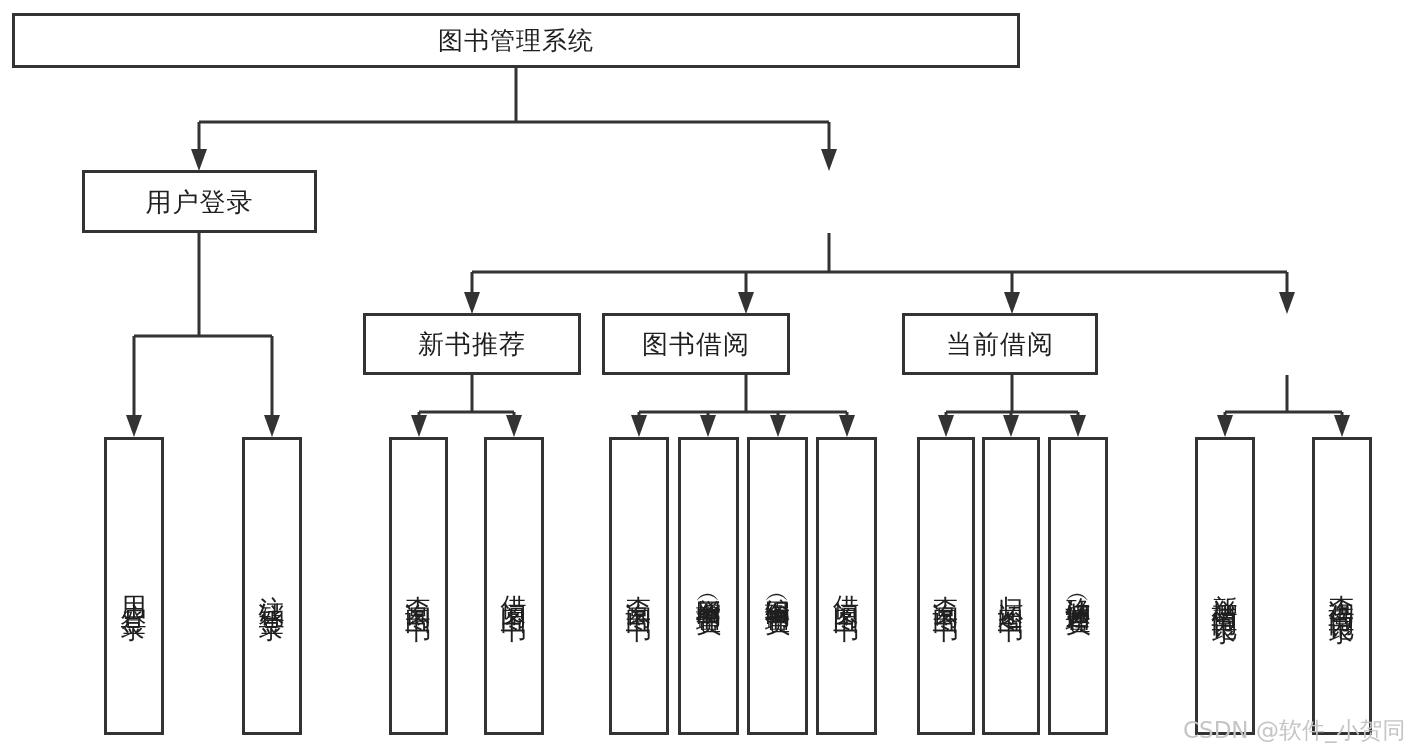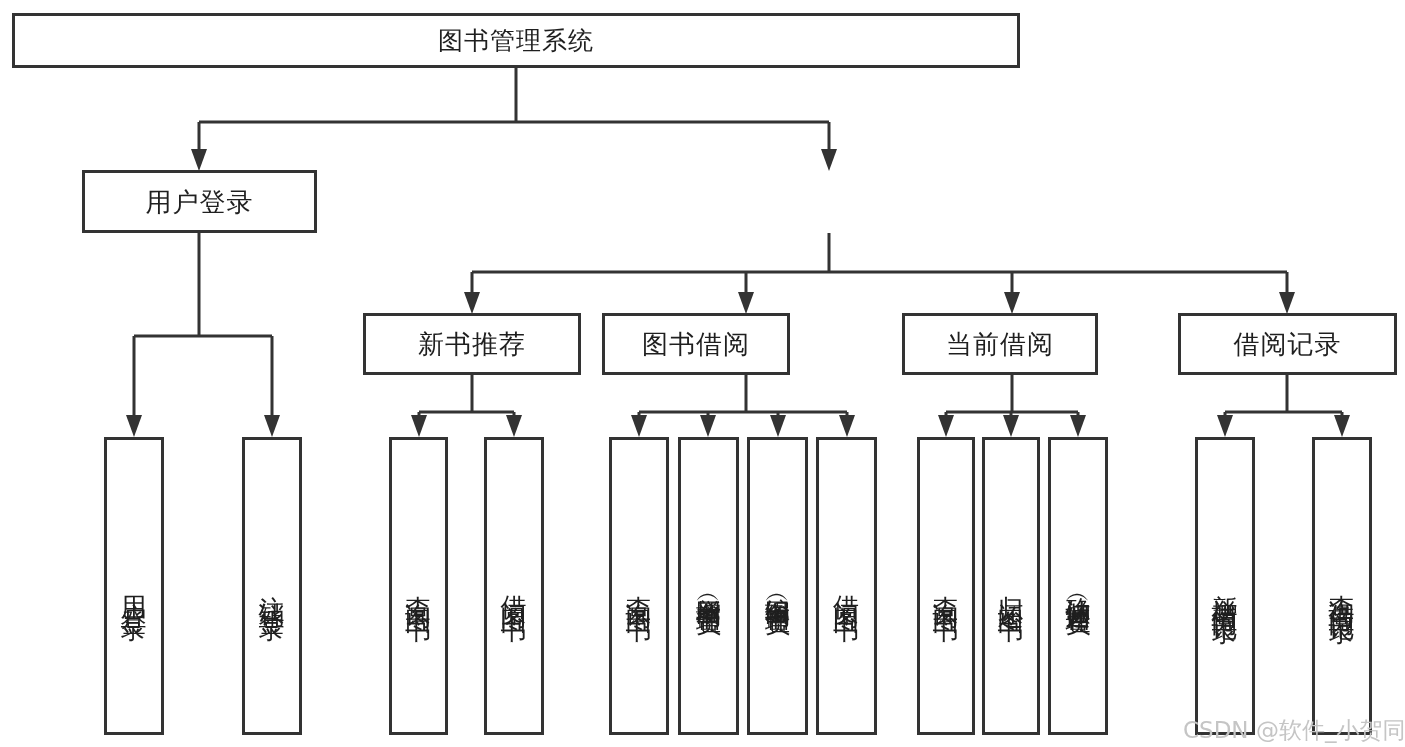--- a/index.html
+++ b/index.html
@@ -109,21 +109,20 @@
     </g>
   </svg>
 
   <div class="box h title" style="left:12px;top:13px;width:1008px;height:55px;">图书管理系统</div>
 
   <div class="box h" style="left:82px;top:170px;width:235px;height:63px;">用户登录</div>
 
   <div class="box h" style="left:363px;top:313px;width:218px;height:62px;">新书推荐</div>
   <div class="box h" style="left:602px;top:313px;width:188px;height:62px;">图书借阅</div>
   <div class="box h" style="left:902px;top:313px;width:196px;height:62px;">当前借阅</div>
-  <div class="box h" style="left:1178px;top:313px;width:219px;height:62px;">借阅记录</div>
 
   <div class="box v" style="left:104px;top:437px;width:60px;height:298px;">用户登录</div>
   <div class="box v" style="left:242px;top:437px;width:60px;height:298px;">注销登录</div>
 
   <div class="box v" style="left:389px;top:437px;width:59px;height:298px;">查询图书</div>
   <div class="box v" style="left:484px;top:437px;width:60px;height:298px;">借阅图书</div>
 
   <div class="box v" style="left:609px;top:437px;width:60px;height:298px;">查询图书</div>
   <div class="box v tight" style="left:678px;top:437px;width:61px;height:298px;">新增图书（管理员）</div>
   <div class="box v tight" style="left:747px;top:437px;width:61px;height:298px;">编辑图书（管理员）</div>

